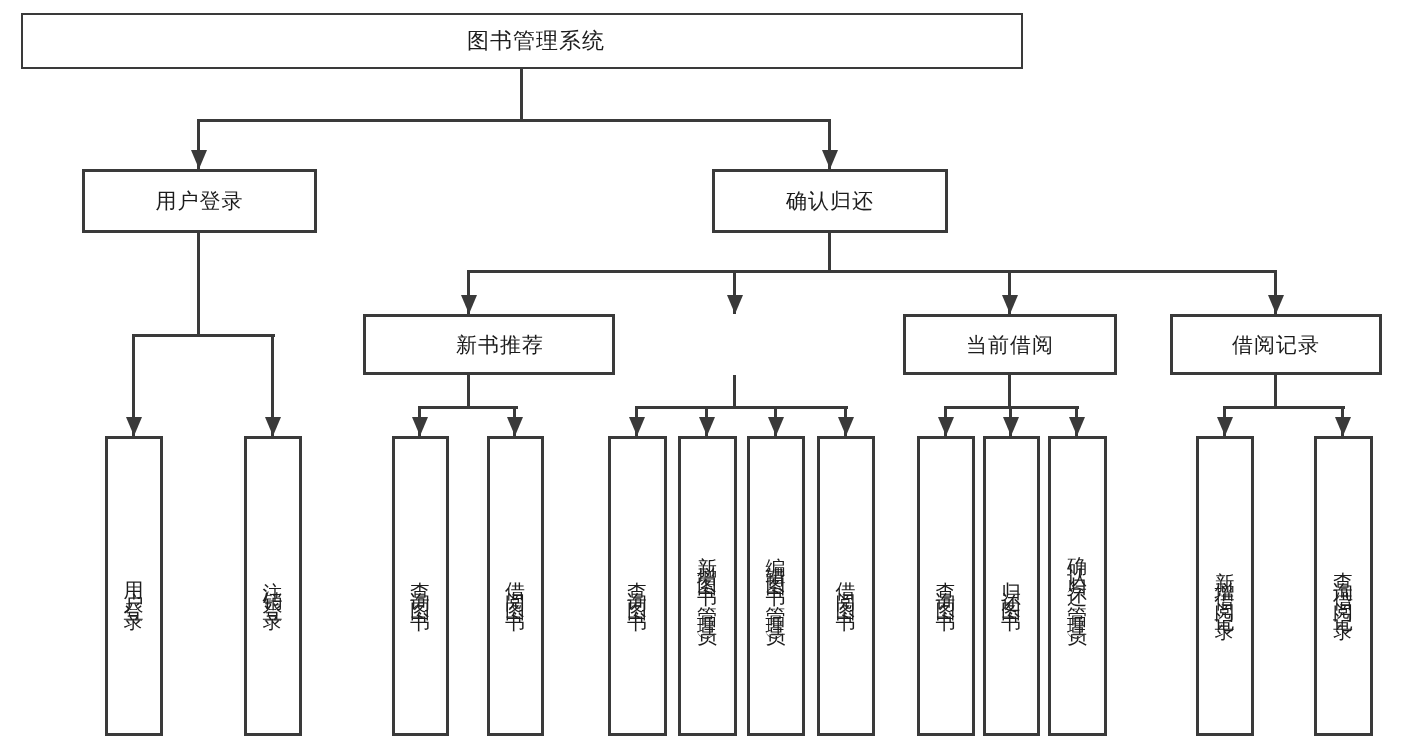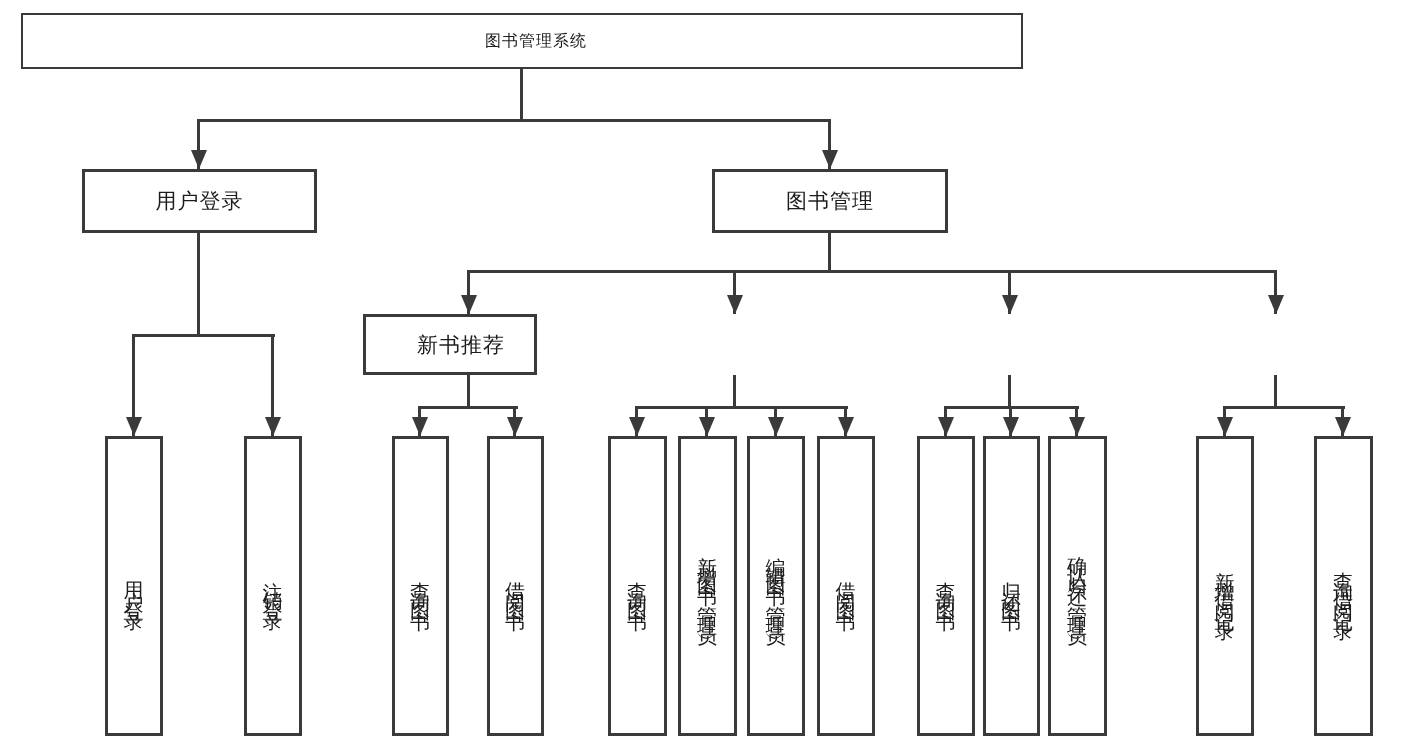--- a/index.html
+++ b/index.html
@@ -17,21 +17,21 @@
     border: 3px solid #3a3a3a;
     background: #ffffff;
     display: flex;
     align-items: center;
     justify-content: center;
     color: #1c1c1c;
     font-size: 21px;
     letter-spacing: 1px;
     z-index: 2;
   }
-  .box.root { border-width: 2px; font-size: 16px; padding-left: 28px; }
+  .box.root { border-width: 2px; font-size: 22px; padding-left: 28px; }
   .box.leaf { top: 436px; height: 300px; }
   .box.leaf > span {
     writing-mode: vertical-rl;
     text-orientation: mixed;
     letter-spacing: 10px;
     font-size: 20px;
     line-height: 1;
   }
   .vline { position: absolute; width: 3px; background: #3a3a3a; z-index: 1; }
   .hline { position: absolute; height: 3px; background: #3a3a3a; z-index: 1; }
@@ -56,26 +56,28 @@
 </style>
 </head>
 <body>
 
 <div class="canvas">
 
   <div class="box root" style="left:21px; top:13px; width:1002px; height:56px;">图书管理系统</div>
 
   <div class="box" style="left:82px; top:169px; width:235px; height:64px;">用户登录</div>
 
-  <div class="box" style="left:712px; top:169px; width:236px; height:64px;">图书管理</div>
+  <div class="box" style="left:712px; top:169px; width:236px; height:64px;">确认归还</div>
 
-  <div class="box" style="left:363px; top:314px; width:174px; height:61px;padding-left:22px;">新书推荐</div>
+  <div class="box" style="left:363px; top:314px; width:252px; height:61px;padding-left:22px;">新书推荐</div>
 
 
+  <div class="box" style="left:903px; top:314px; width:214px; height:61px;">当前借阅</div>
 
+  <div class="box" style="left:1170px; top:314px; width:212px; height:61px;">借阅记录</div>
 
   <div class="box leaf" style="left:105px; width:58px;">
     <span>用户登录</span>
   </div>
   <div class="box leaf" style="left:244px; width:58px;">
     <span>注销登录</span>
   </div>
 
   <div class="box leaf" style="left:392px; width:57px;">
     <span>查询图书</span>

